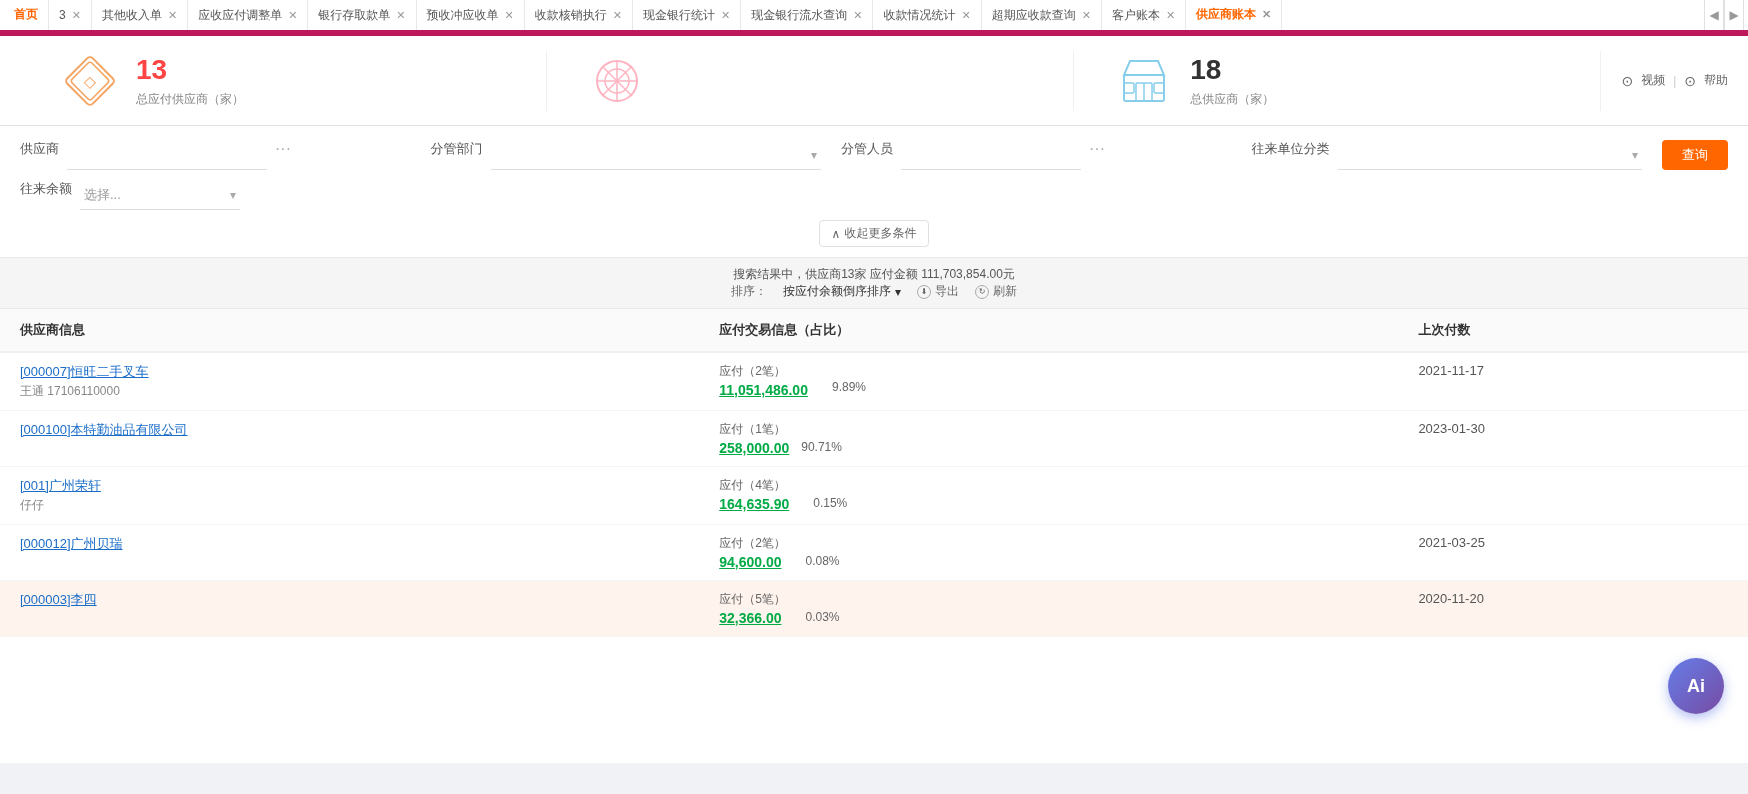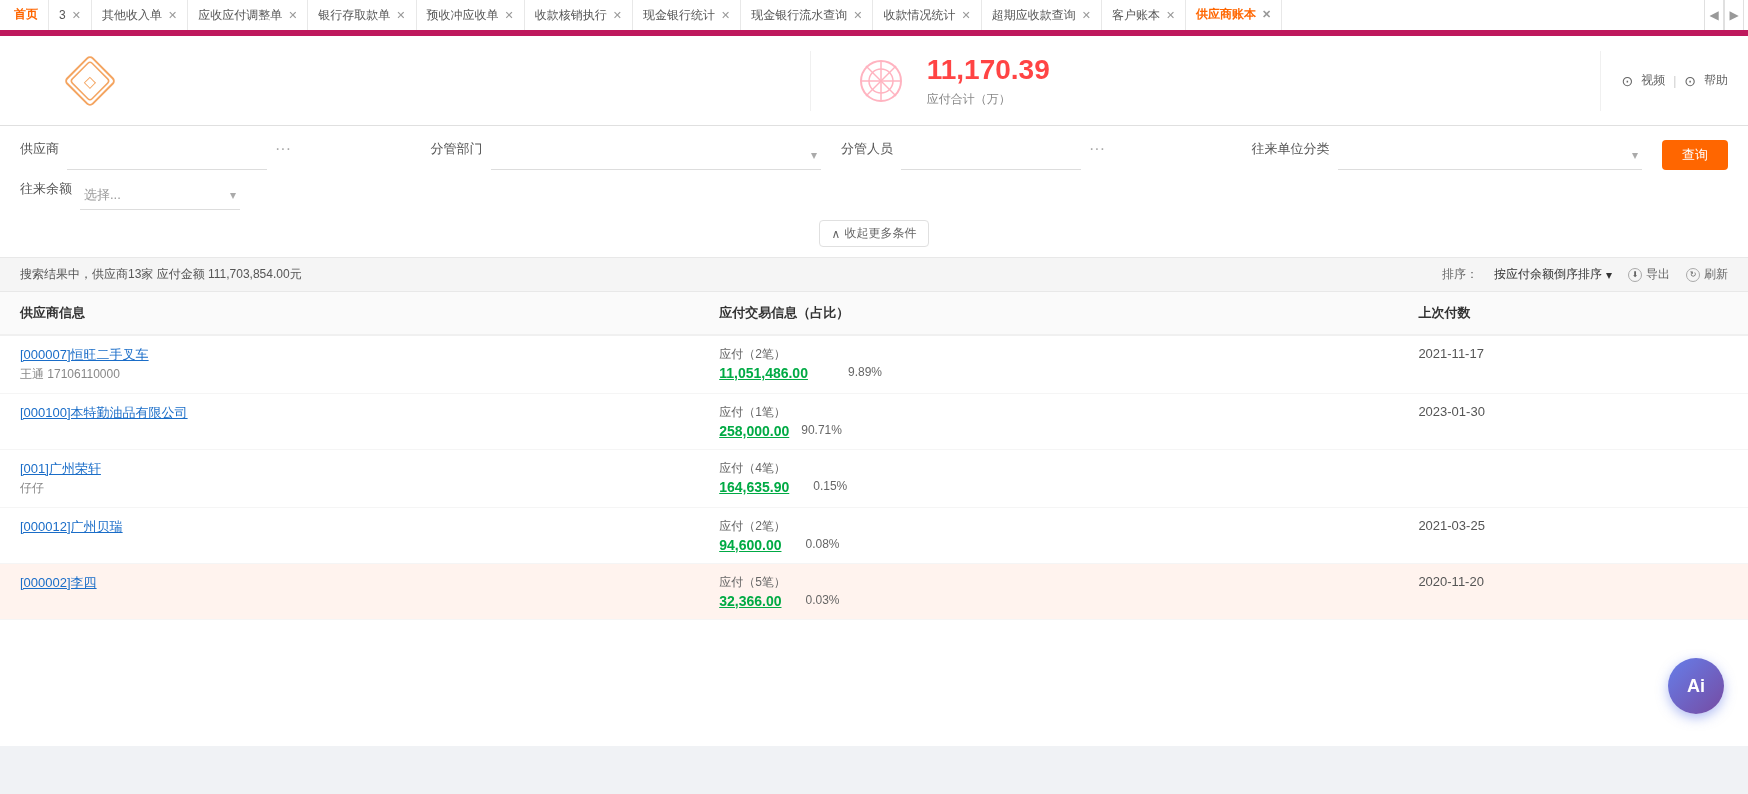--- a/index.html
+++ b/index.html
@@ -190,20 +190,21 @@
 
     
     .result-bar {
       display: flex;
       align-items: center;
       background: #f5f5f5;
       padding: 8px 20px;
       font-size: 12px;
       color: #555;
       border-bottom: 1px solid #e8e8e8;
+      flex-direction: column;
     }
     .result-bar .result-info { flex: 1; }
     .result-bar .result-actions {
       display: flex;
       align-items: center;
       gap: 16px;
       font-size: 12px;
       color: #555;
     }
     .result-bar .sort-label { color: #666; }
@@ -376,40 +377,56 @@
 
 <div class="stats-bar">
 
   <div class="stat-item">
     <div class="stat-icon">
       <svg viewBox="0 0 56 56" xmlns="http://www.w3.org/2000/svg">
         <rect x="10" y="10" width="36" height="36" rx="4" fill="none" stroke="#f4a460" stroke-width="2" transform="rotate(45 28 28)"></rect>
         <rect x="14" y="14" width="28" height="28" rx="3" fill="none" stroke="#f4a460" stroke-width="1.5" transform="rotate(45 28 28)"></rect>
         <text x="28" y="34" text-anchor="middle" font-size="16" fill="#f4a460">◇</text>
       </svg>
+    </div>
+    <div class="stat-content">
+      <div class="stat-value">13</div>
+      <div class="stat-label">总应付供应商（家）</div>
     </div>
   </div>
 
   <div class="stat-item">
     <div class="stat-icon">
       <svg viewBox="0 0 56 56" xmlns="http://www.w3.org/2000/svg">
         <circle cx="28" cy="28" r="20" fill="none" stroke="#ffb3c0" stroke-width="2"></circle>
         <circle cx="28" cy="28" r="12" fill="none" stroke="#ffb3c0" stroke-width="1.5"></circle>
         <line x1="28" y1="8" x2="28" y2="48" stroke="#ffb3c0" stroke-width="1.5"></line>
         <line x1="8" y1="28" x2="48" y2="28" stroke="#ffb3c0" stroke-width="1.5"></line>
         <line x1="13" y1="13" x2="43" y2="43" stroke="#ffb3c0" stroke-width="1.5"></line>
         <line x1="43" y1="13" x2="13" y2="43" stroke="#ffb3c0" stroke-width="1.5"></line>
       </svg>
     </div>
+  </div>
+
+  <div class="stat-item">
+    <div class="stat-icon">
+      <svg viewBox="0 0 56 56" xmlns="http://www.w3.org/2000/svg">
+        <rect x="8" y="22" width="40" height="26" rx="2" fill="none" stroke="#87ceeb" stroke-width="2"></rect>
+        <path d="M8 22 L14 8 L42 8 L48 22 Z" fill="none" stroke="#87ceeb" stroke-width="2"></path>
+        <rect x="20" y="30" width="16" height="18" rx="1" fill="none" stroke="#87ceeb" stroke-width="1.5"></rect>
+        <rect x="8" y="30" width="10" height="10" rx="1" fill="none" stroke="#87ceeb" stroke-width="1.5"></rect>
+        <rect x="38" y="30" width="10" height="10" rx="1" fill="none" stroke="#87ceeb" stroke-width="1.5"></rect>
+        <line x1="28" y1="30" x2="28" y2="48" stroke="#87ceeb" stroke-width="1.5"></line>
+      </svg>
+    </div>
     <div class="stat-content">
-      <div class="stat-value">11,170.39</div>
-      <div class="stat-label">应付合计（万）</div>
-    </div>
-  </div>
-
+      <div class="stat-value" style="color:#333;">18</div>
+      <div class="stat-label">总供应商（家）</div>
+    </div>
+  </div>
 
   <div class="top-right-links">
     <span style="font-size:14px;">⊙</span>
     <span style="color:#666; text-decoration:none;">视频</span>
     <span class="sep">|</span>
     <span style="font-size:14px;">⊙</span>
     <span style="color:#666; text-decoration:none;">帮助</span>
   </div>
 </div>
 
@@ -492,21 +509,21 @@
         <th style="width:20%;">上次付数</th>
       </tr>
     </thead>
     <tbody id="table-body">
 
         <tr>
           <td><span class="supplier-link">[000007]恒旺二手叉车</span><div class="supplier-sub">王通  17106110000</div></td>
           <td>
             <div style="display: flex; align-items: flex-start; flex-direction: column;">
               <span class="tx-label">应付（2笔）</span>
-              <div style="display: flex; align-items: center; gap: 28px;">
+              <div style="display: flex; align-items: flex-start; gap: 12px;">
                 <span class="tx-amount">11,051,486.00</span>
                 <span class="tx-percent">9.89%</span>
               </div>
             </div>
           </td>
           <td><span class="date-text">2021-11-17</span></td>
         </tr>
         <tr>
           <td><span class="supplier-link">[000100]本特勤油品有限公司</span></td>
           <td>
@@ -540,21 +557,21 @@
               <span class="tx-label">应付（2笔）</span>
               <div style="display: flex; align-items: center; gap: 12px;">
                 <span class="tx-amount">94,600.00</span>
                 <span class="tx-percent">0.08%</span>
               </div>
             </div>
           </td>
           <td><span class="date-text">2021-03-25</span></td>
         </tr>
         <tr class="highlighted">
-          <td><span class="supplier-link">[000002]李四</span></td>
+          <td><span class="supplier-link">[000003]李四</span></td>
           <td>
             <div style="display: flex; align-items: flex-start; flex-direction: column;">
               <span class="tx-label">应付（5笔）</span>
               <div style="display: flex; align-items: center; gap: 12px;">
                 <span class="tx-amount">32,366.00</span>
                 <span class="tx-percent">0.03%</span>
               </div>
             </div>
           </td>
           <td><span class="date-text">2020-11-20</span></td>

